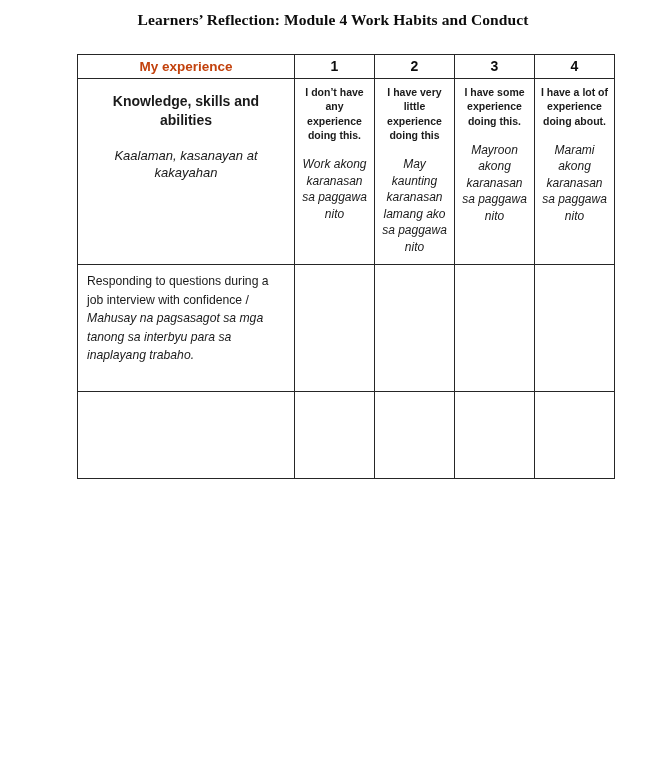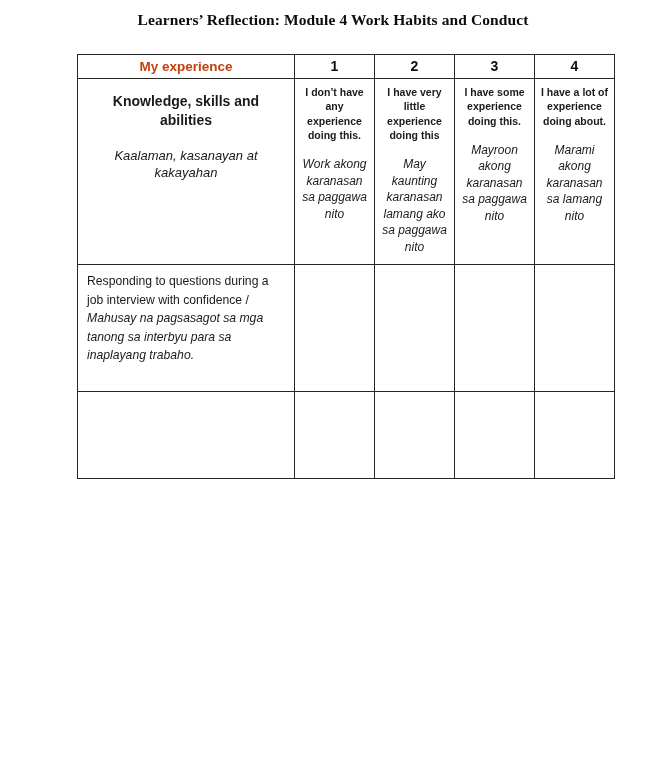--- a/index.html
+++ b/index.html
@@ -152,21 +152,21 @@
         <td class="desc-scale">
           <span class="eng">I have very little experience doing this</span>
           <span class="fil">May kaunting karanasan lamang ako sa paggawa nito</span>
         </td>
         <td class="desc-scale">
           <span class="eng">I have some experience doing this.</span>
           <span class="fil">Mayroon akong karanasan sa paggawa nito</span>
         </td>
         <td class="desc-scale">
           <span class="eng">I have a lot of experience doing about.</span>
-          <span class="fil">Marami akong karanasan sa lamang nito</span>
+          <span class="fil">Marami akong karanasan sa paggawa nito</span>
         </td>
       </tr>
 
 
 
       <tr>
         <td class="item-cell" style="height:112px;margin-top:36px;">
           <span class="eng">Responding to questions during a job interview with confidence / </span><span class="fil">Mahusay na pagsasagot sa mga tanong sa interbyu para sa inaplayang trabaho.</span>
         </td>
         <td class="blank-cell"></td>

